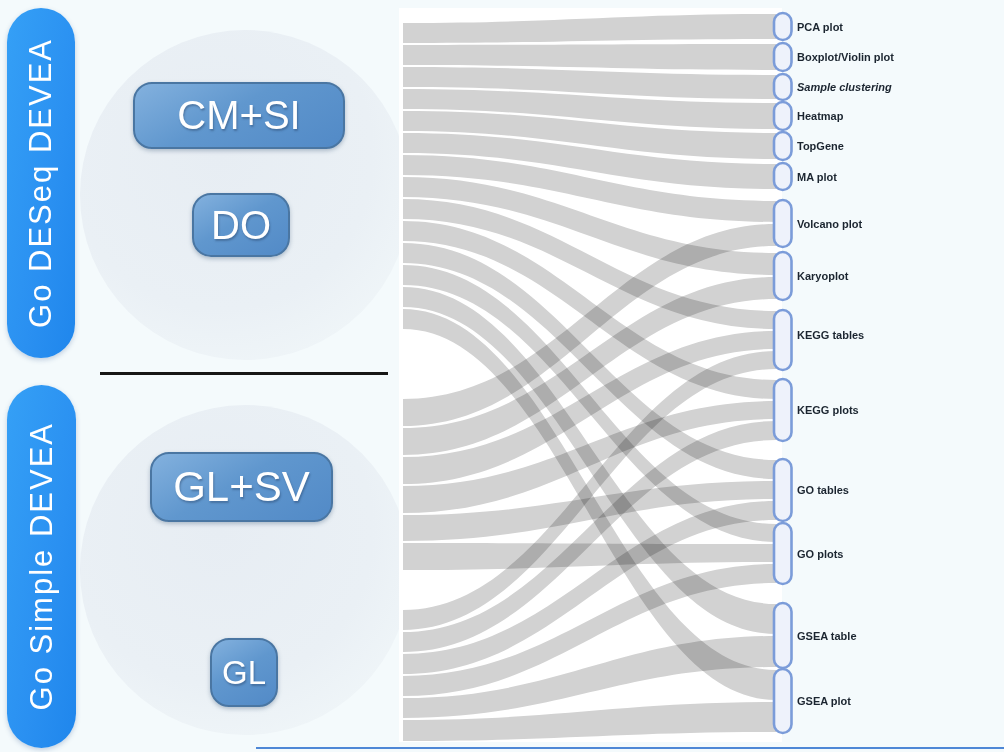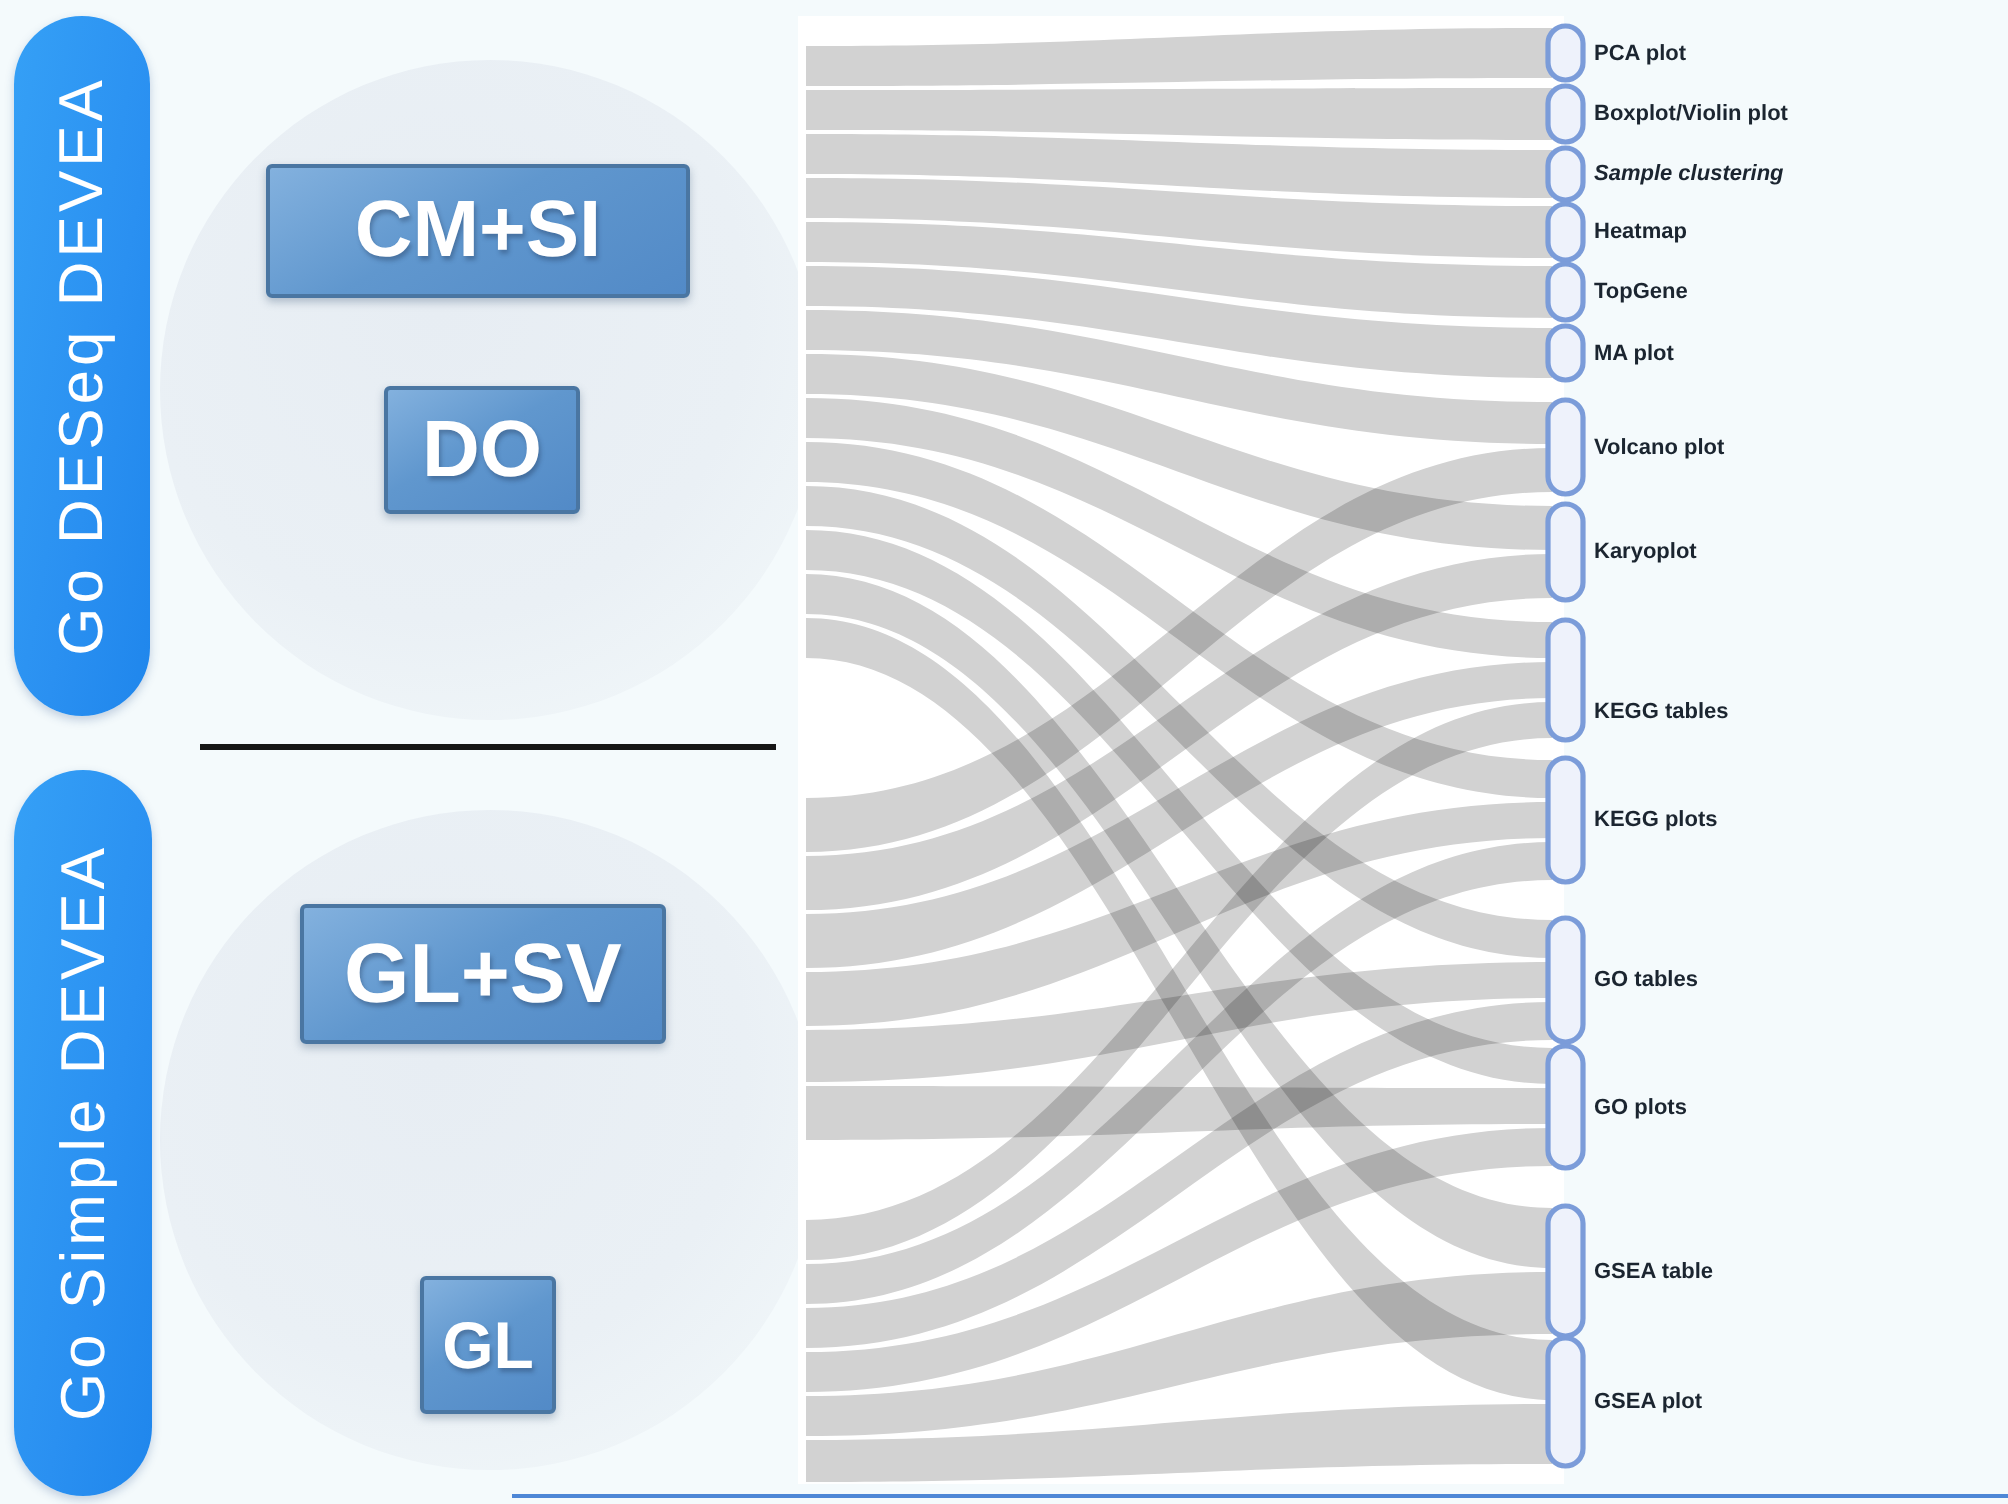--- a/index.html
+++ b/index.html
@@ -40,24 +40,24 @@
   }
   #pill-tab{
     position:absolute;left:57px;top:174px;width:18px;height:10px;
     background:#8e969c;
   }
   .flow-btn{
     position:absolute;
     display:flex;align-items:center;justify-content:center;
     background:linear-gradient(150deg,#83b1de 0%,#6097ce 45%,#528ac7 100%);
     border:2px solid #4a76a2;
-    border-radius:3px;
+    border-radius:19px;
     box-sizing:border-box;
     color:#ffffff;
-    font-weight:700;
+    font-weight:400;
     text-shadow:1px 2px 2px rgba(30,50,80,0.35);
     box-shadow:0 2px 4px rgba(60,90,120,0.35);
   }
   #btn-cmsi{left:133px;top:82px;width:212px;height:67px;font-size:40px;}
   #btn-do{left:192px;top:193px;width:98px;height:64px;font-size:40px;}
   #btn-glsv{left:150px;top:452px;width:183px;height:70px;font-size:42px;}
   #btn-gl{left:210px;top:638px;width:68px;height:69px;font-size:33px;}
   #divider{
     position:absolute;left:100px;top:372px;width:288px;height:3px;
     background:#161616;
@@ -149,21 +149,21 @@
 
   <div id="labels">
       <div class="node-label" style="top: 15.5px;">PCA plot</div>
       <div class="node-label" style="top: 46px;">Boxplot/Violin plot</div>
       <div class="node-label" style="top: 76px; font-style: italic;">Sample clustering</div>
       <div class="node-label" style="top: 105px;">Heatmap</div>
       <div class="node-label" style="top: 135px;">TopGene</div>
       <div class="node-label" style="top: 165.5px; text-align: right;">MA plot</div>
       <div class="node-label" style="top: 212.5px;">Volcano plot</div>
       <div class="node-label" style="top: 265px;">Karyoplot</div>
-      <div class="node-label" style="top: 345px;">KEGG tables</div>
+      <div class="node-label" style="top: 324px;">KEGG tables</div>
       <div class="node-label" style="top: 399px;">KEGG plots</div>
       <div class="node-label" style="top: 479px;">GO tables</div>
       <div class="node-label" style="top: 542.5px;">GO plots</div>
       <div class="node-label" style="top: 624.5px;">GSEA table</div>
       <div class="node-label" style="top: 690px;">GSEA plot</div>
     </div>
 
   <div id="footer-line"></div>
 
 </div>

